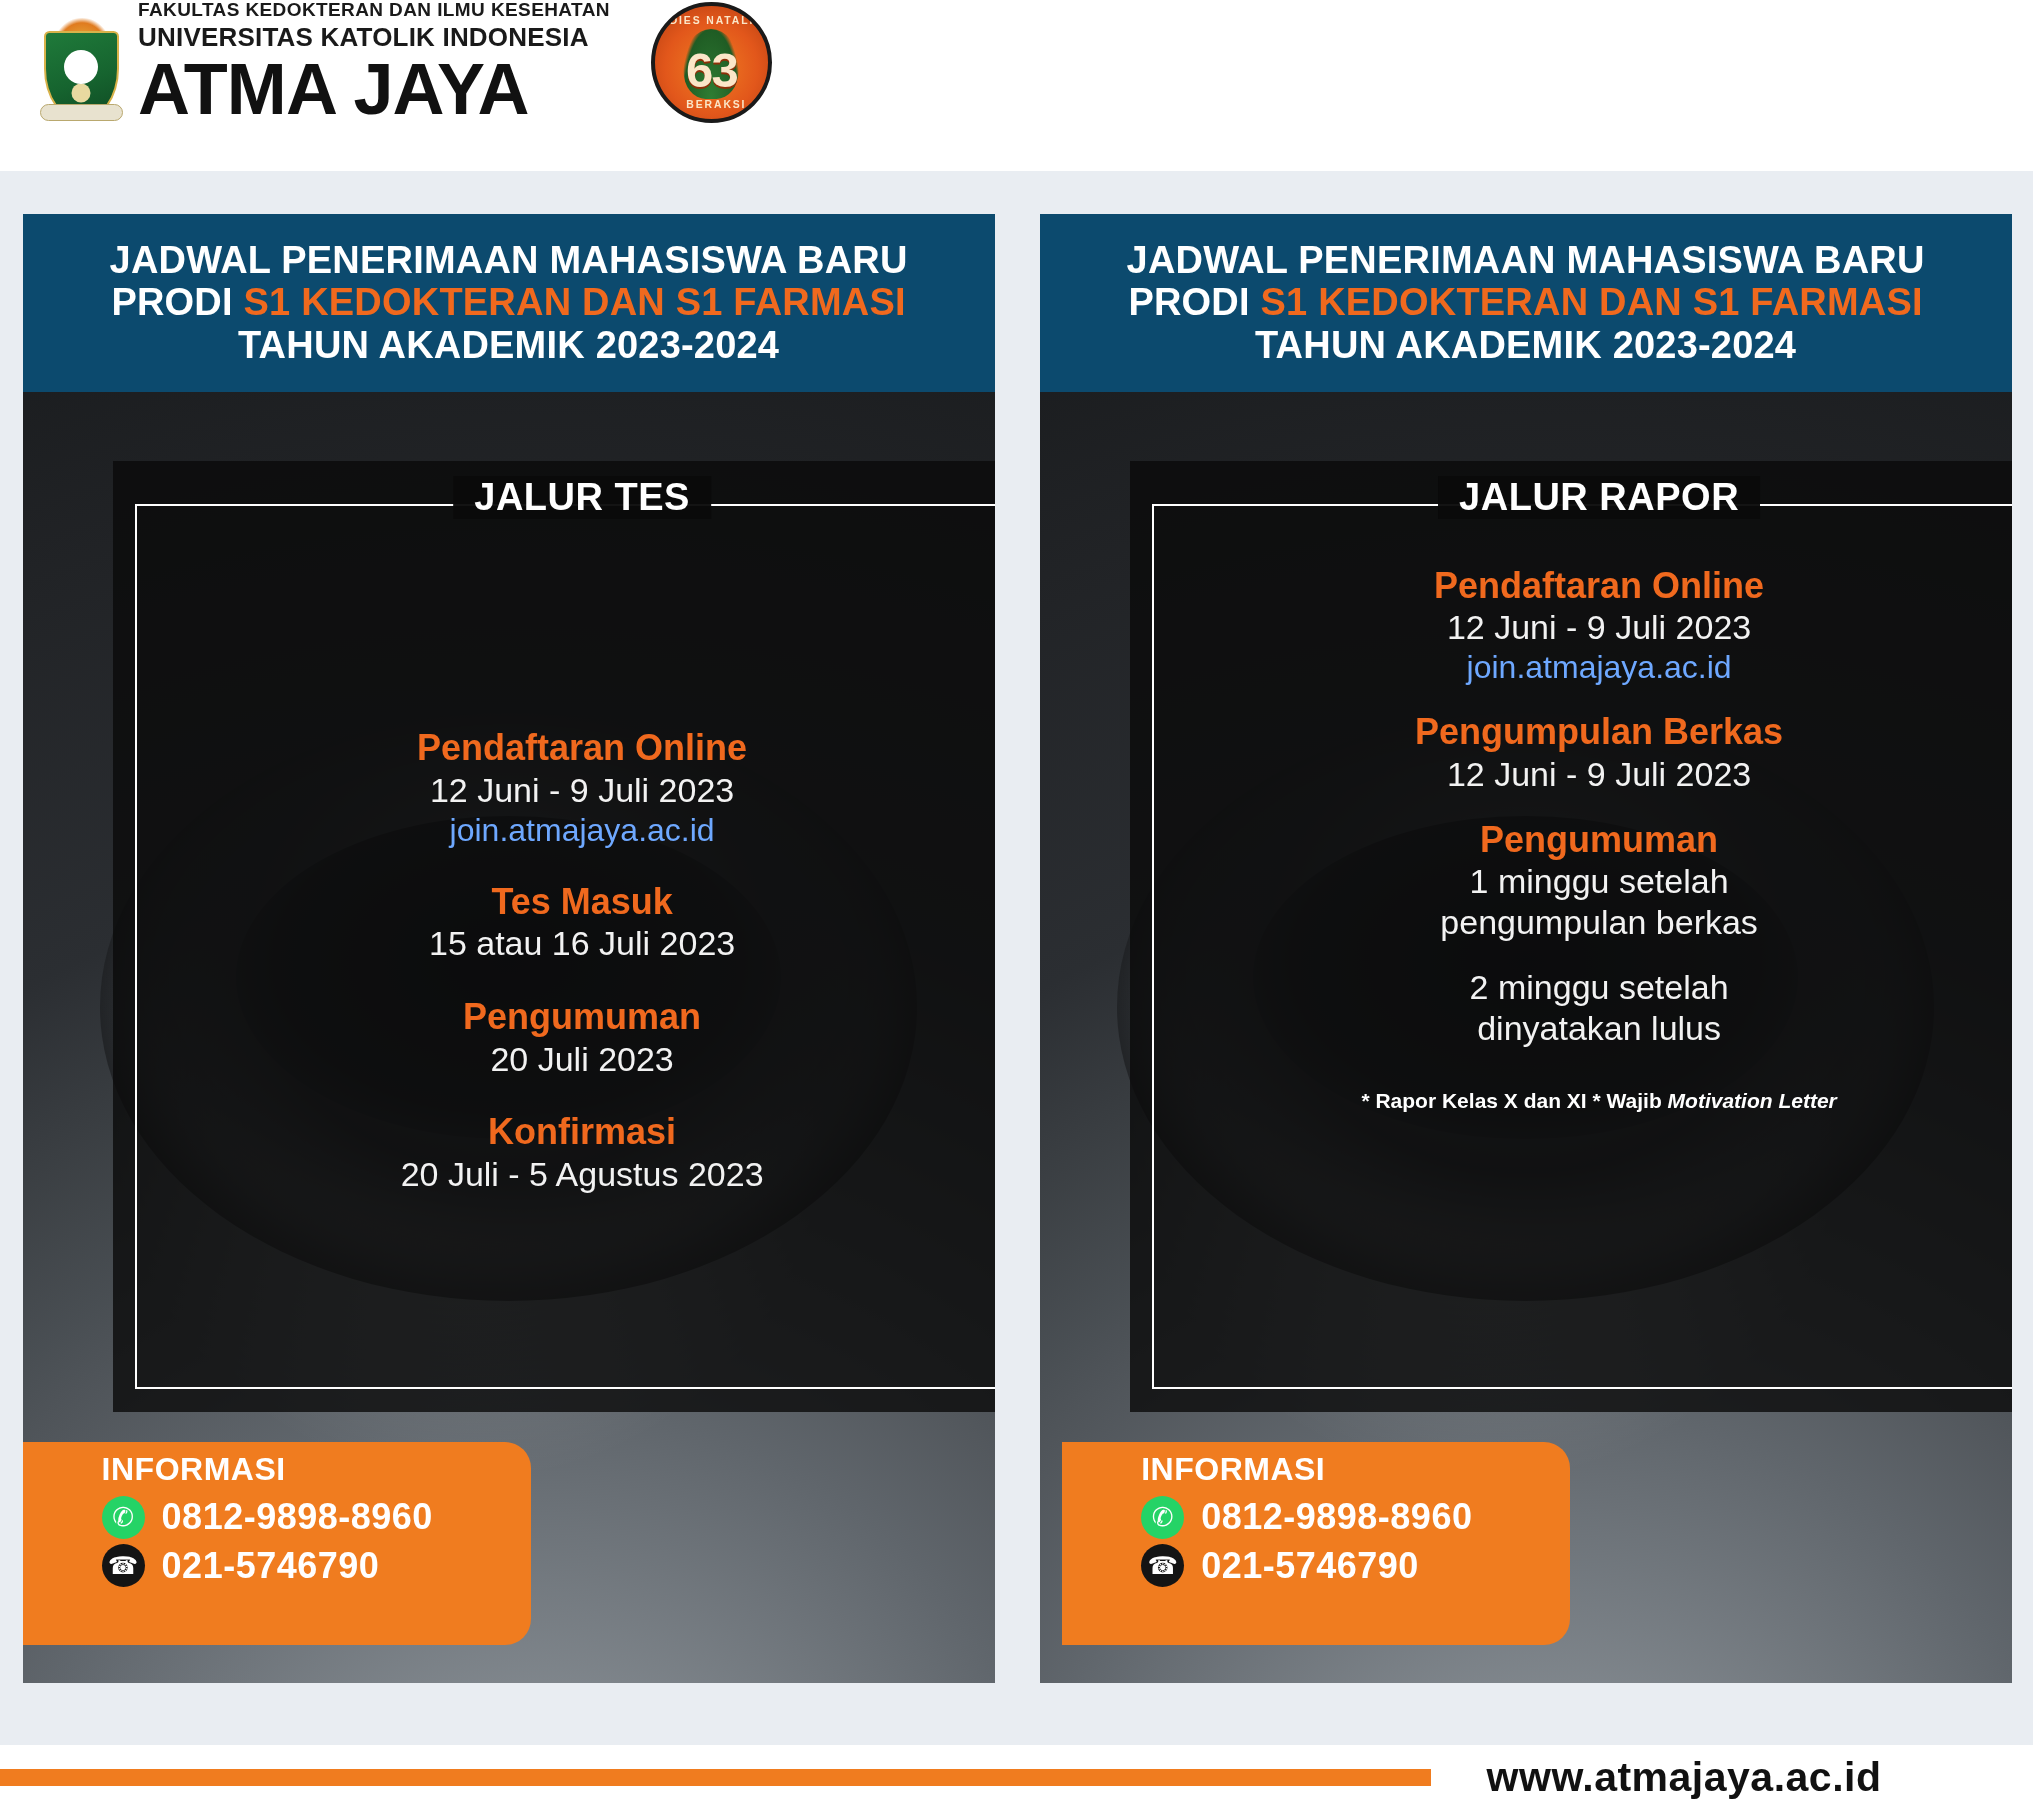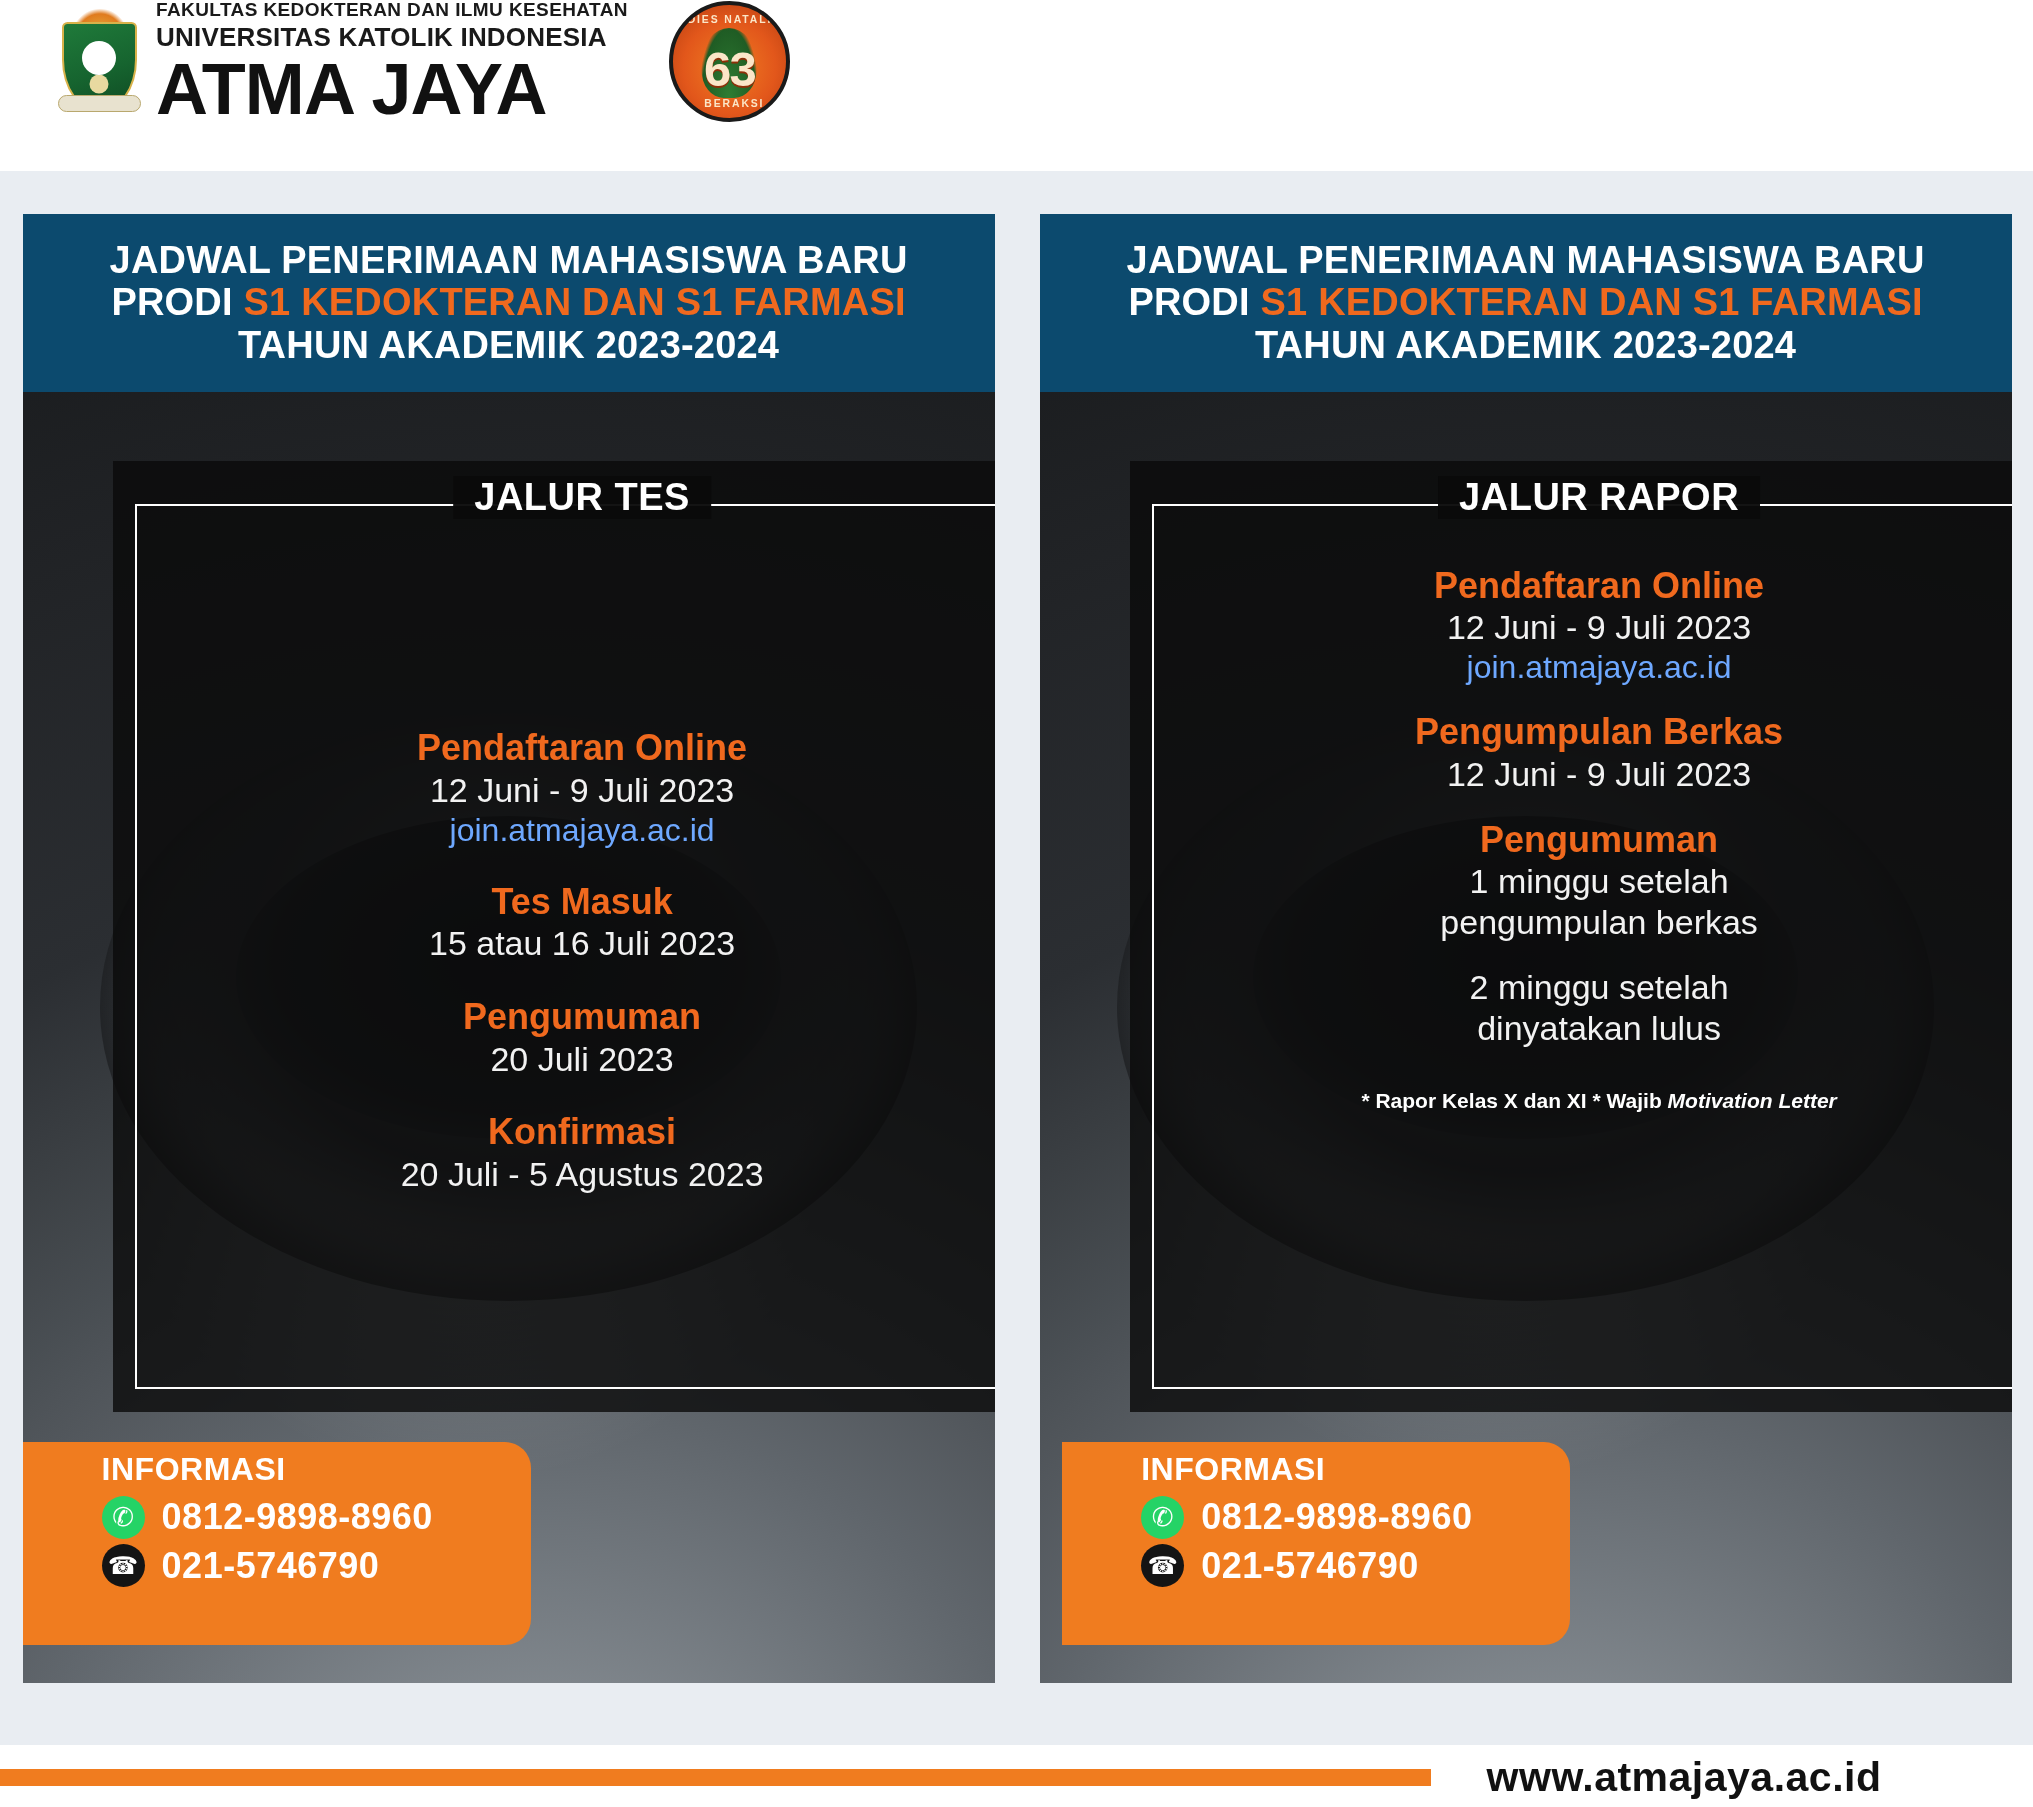--- a/index.html
+++ b/index.html
@@ -13,22 +13,22 @@
     position: relative;
     width: 2034px; height: 1808px;
     background: #ffffff;
   }
 
   
   .header {
     position: absolute; left: 0; top: 0;
     width: 2034px; height: 123px;
     background: #ffffff;
-    display: flex; align-items: center;
-    padding-left: 56px;
+    display: flex; align-items: flex-end;
+    padding-left: 38px;
   }
   .crest {
     width: 87px; height: 105px;
     position: relative;
     flex: 0 0 auto;
     margin-right: 13px;
   }
   .crest .shield {
     position: absolute; left: 5.6px; top: 13px;
     width: 75px; height: 90px;

